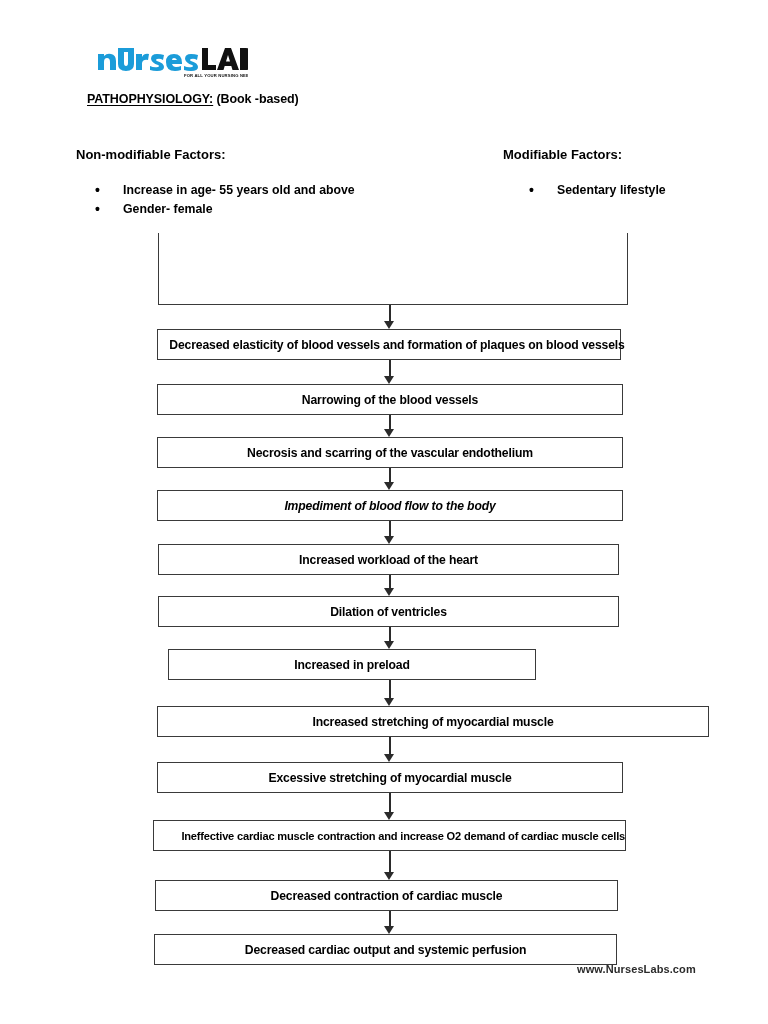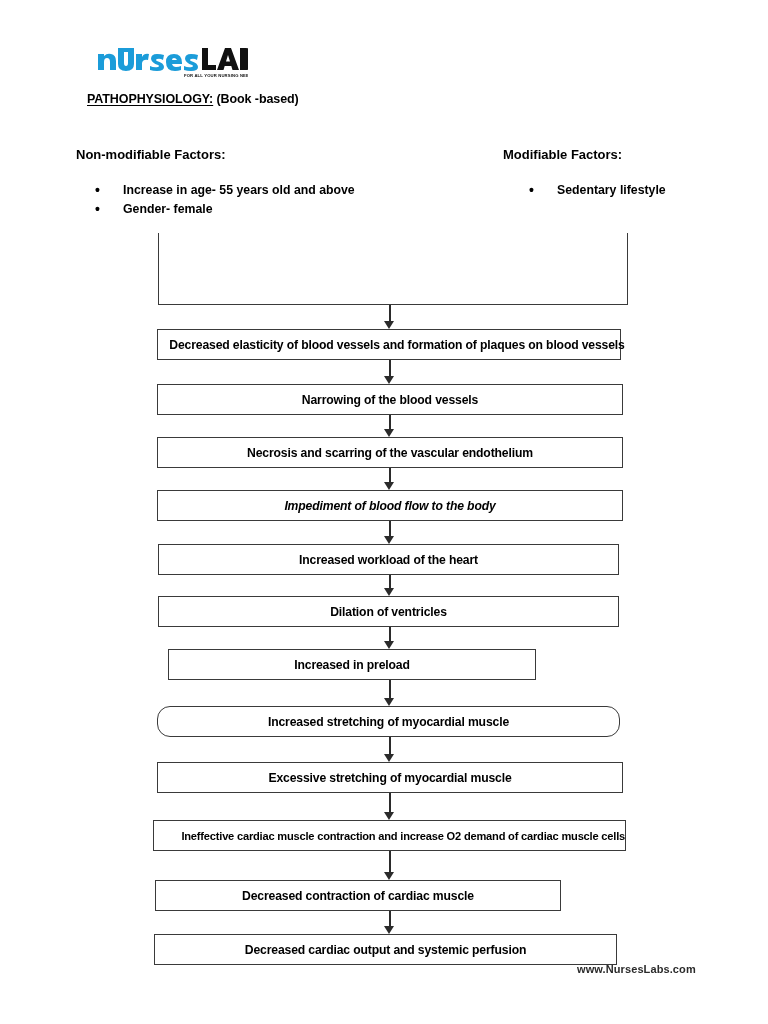--- a/index.html
+++ b/index.html
@@ -244,42 +244,42 @@
       <div class="shaft" style="height: 15px;"></div>
       <div class="head" style="top: 14px;"></div>
     </div>
     <div class="node" style="position: absolute; left: 158px; top: 649px; width: 368px; margin-left: 10px;">
       <span>Increased in preload</span>
     </div>
     <div class="arrow" style="position: absolute; left: 0px; top: 680px; height: 26px;">
       <div class="shaft" style="height: 19px;"></div>
       <div class="head" style="top: 18px;"></div>
     </div>
-    <div class="node" style="position: absolute; left: 157px; top: 706px; width: 463px; border-radius: 13px;">
+    <div class="node" style="position: absolute; left: 157px; top: 706px; width: 552px;">
       <span>Increased stretching of myocardial muscle</span>
     </div>
     <div class="arrow" style="position: absolute; left: 0px; top: 737px; height: 25px;">
       <div class="shaft" style="height: 18px;"></div>
       <div class="head" style="top: 17px;"></div>
     </div>
     <div class="node" style="position: absolute; left: 157px; top: 762px; width: 466px;">
       <span>Excessive stretching of myocardial muscle</span>
     </div>
     <div class="arrow" style="position: absolute; left: 0px; top: 793px; height: 27px;">
       <div class="shaft" style="height: 20px;"></div>
       <div class="head" style="top: 19px;"></div>
     </div>
     <div class="node small" style="position: absolute; left: 153px; top: 820px; width: 473px; justify-content: flex-end;">
       <span>Ineffective cardiac muscle contraction and increase O2 demand of cardiac muscle cells</span>
     </div>
     <div class="arrow" style="position: absolute; left: 0px; top: 851px; height: 29px;">
       <div class="shaft" style="height: 22px;"></div>
       <div class="head" style="top: 21px;"></div>
     </div>
-    <div class="node" style="position: absolute; left: 155px; top: 880px; width: 406px;">
+    <div class="node" style="position: absolute; left: 155px; top: 880px; width: 463px;">
       <span>Decreased contraction of cardiac muscle</span>
     </div>
     <div class="arrow" style="position: absolute; left: 0px; top: 911px; height: 23px;">
       <div class="shaft" style="height: 16px;"></div>
       <div class="head" style="top: 15px;"></div>
     </div>
     <div class="node" style="position: absolute; left: 154px; top: 934px; width: 463px;">
       <span>Decreased cardiac output and systemic perfusion</span>
     </div>
   </div>

